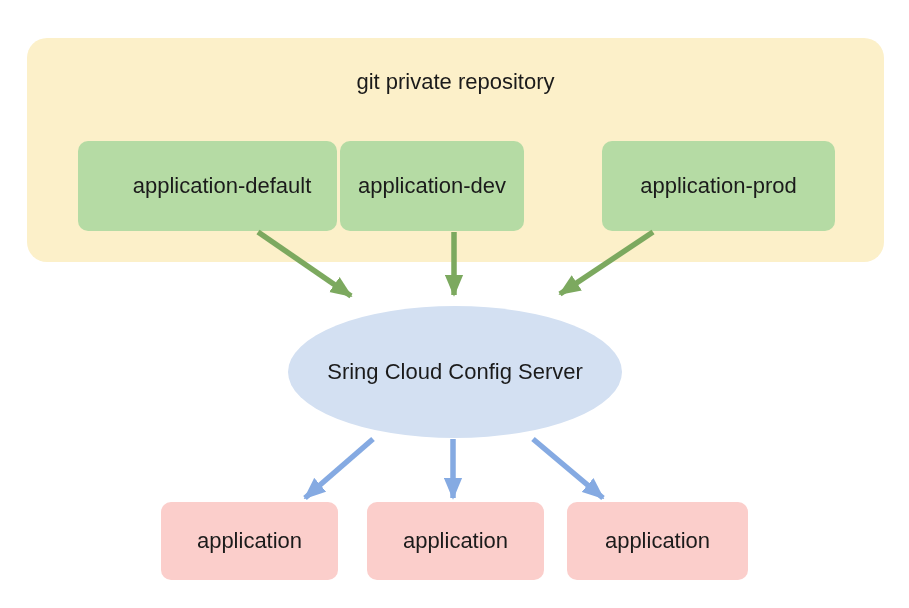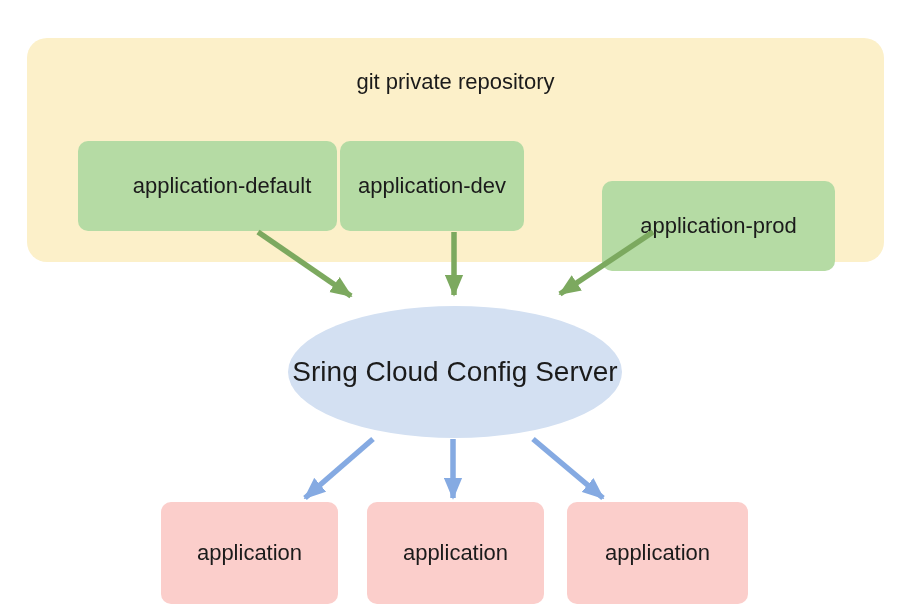--- a/index.html
+++ b/index.html
@@ -40,39 +40,39 @@
     height: 90px;
     background: #B5DBA4;
     border-radius: 10px;
     display: flex;
     align-items: center;
     justify-content: center;
     font-size: 22px;
   }
   .profile-box.b1 { left: 51px;  width: 230px; padding-left: 29px; }
   .profile-box.b2 { left: 313px; width: 184px; }
-  .profile-box.b3 { left: 575px; width: 233px; margin-top: 40px; }
+  .profile-box.b3 { left: 575px; width: 233px; }
   .server-ellipse {
     position: absolute;
     left: 288px;
     top: 306px;
     width: 334px;
     height: 132px;
     background: #D3E0F2;
     border-radius: 50%;
     display: flex;
     align-items: center;
     justify-content: center;
-    font-size: 28px;
+    font-size: 22px;
     text-align: center;
   }
   .client-box {
     position: absolute;
     top: 502px;
-    height: 102px;
+    height: 78px;
     background: #FBCECB;
     border-radius: 10px;
     display: flex;
     align-items: center;
     justify-content: center;
     font-size: 22px;
   }
   .client-box.c1 { left: 161px; width: 177px; }
   .client-box.c2 { left: 367px; width: 177px; }
   .client-box.c3 { left: 567px; width: 181px; }

